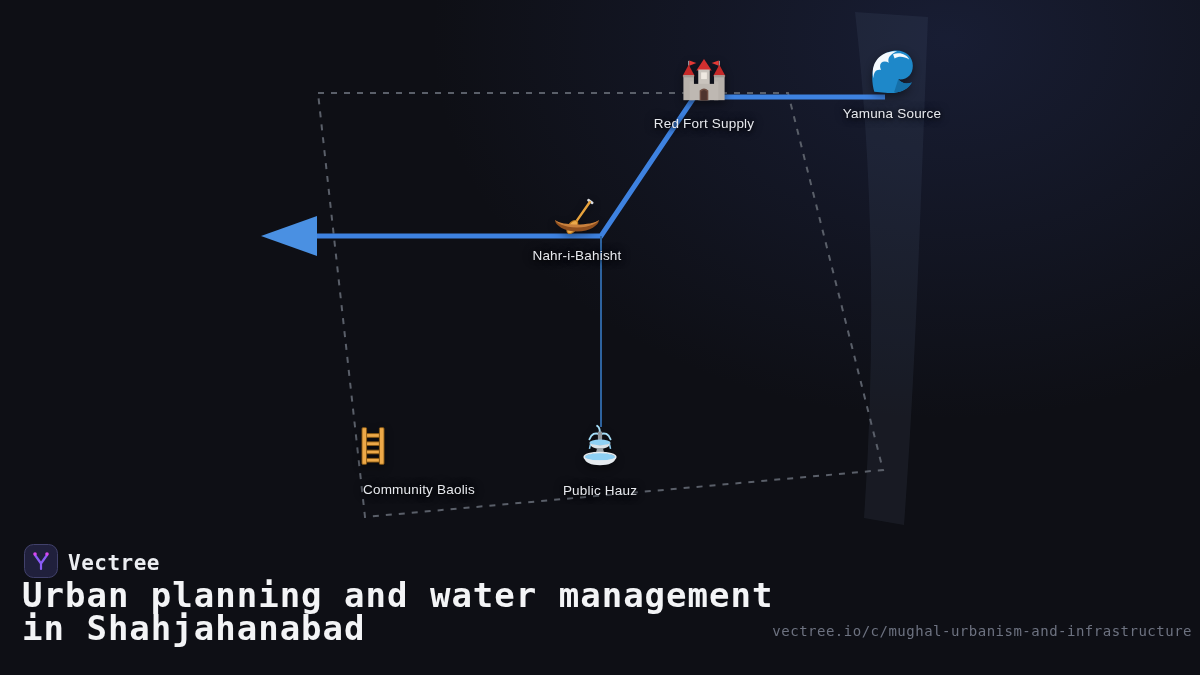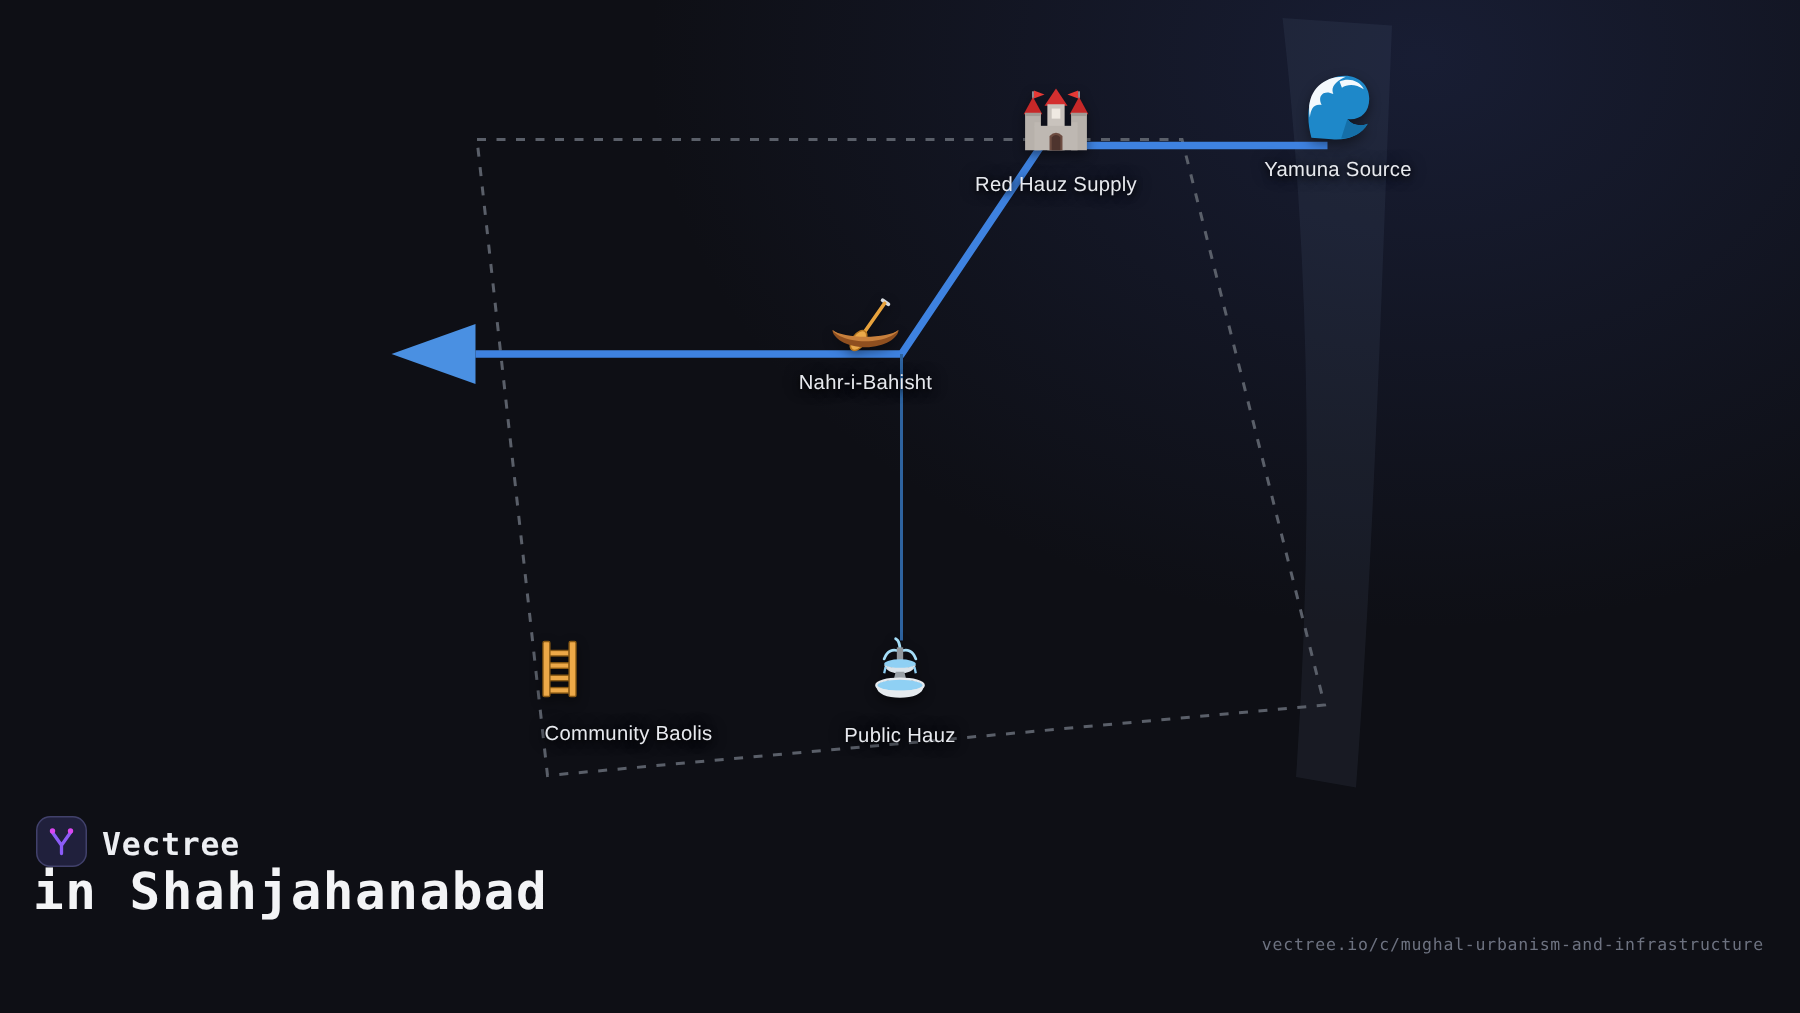--- a/index.html
+++ b/index.html
@@ -25,23 +25,23 @@
     position:absolute;left:68px;top:551px;
     font-family:"DejaVu Sans Mono","Liberation Mono",monospace;
     font-weight:bold;font-size:21px;color:#eceef2;letter-spacing:.5px;
   }
   .title{
     position:absolute;left:22px;top:579px;
     font-family:"DejaVu Sans Mono","Liberation Mono",monospace;
     font-weight:bold;font-size:34px;line-height:33px;color:#f3f4f6;letter-spacing:1px;
   }
   .url{
-    position:absolute;right:24px;top:623px;
+    position:absolute;right:8px;top:623px;
     font-family:"DejaVu Sans Mono","Liberation Mono",monospace;
-    font-size:11px;color:#6d7280;letter-spacing:.5px;
+    font-size:14px;color:#6d7280;letter-spacing:.5px;
   }
 </style>
 </head>
 <body>
 
 <div class="canvas">
 
   <svg class="layer" viewBox="0 0 1200 675">
     <path d="M855,12 L928,17 C921,190 916,365 904,525 L864,518 C876,345 873,170 855,12 Z" fill="rgba(150,180,220,0.07)"></path>
   </svg>
@@ -82,21 +82,21 @@
         <polygon points="16,13 24,1 32,13" fill="#d32f2f"></polygon>
         <rect x="18" y="12" width="12" height="32" fill="#c9c3bd"></rect>
         <rect x="21" y="15" width="6" height="7" fill="#efe9e2"></rect>
         <rect x="9" y="24.5" width="4" height="3.5" fill="#beb8b2"></rect>
         <rect x="35" y="24.5" width="4" height="3.5" fill="#beb8b2"></rect>
         <rect x="9" y="27" width="30" height="17" fill="#beb8b2"></rect>
         <path d="M19.5,44 L19.5,34 Q24,29.5 28.5,34 L28.5,44 Z" fill="#6d4c41"></path>
         <path d="M21,44 L21,35 Q24,31.8 27,35 L27,44 Z" fill="#4e342e"></path>
       </svg>
     </div>
-    <div class="node-label" style="left: 704px; top: 123px;">Red Hauz Supply</div>
+    <div class="node-label" style="left: 704px; top: 123px;">Red Fort Supply</div>
   </div>
 
   <div>
     <div class="node-icon" style="left: 577px; top: 219px; width: 48px; height: 48px;">
       <svg viewBox="0 0 48 48">
         <g transform="rotate(35 26 22)">
           <rect x="22.8" y="1.5" width="7.2" height="2.6" rx="1.3" fill="#d7dade"></rect>
           <rect x="25.1" y="2.5" width="2.4" height="28" rx="1" fill="#e8a33d"></rect>
           <ellipse cx="26.3" cy="34" rx="4.2" ry="7.5" fill="#eaa94a" stroke="#b5751f" stroke-width="1"></ellipse>
         </g>
@@ -151,18 +151,19 @@
     <div class="logo">
       <svg viewBox="0 0 34 34">
         <rect x="0.5" y="0.5" width="33" height="33" rx="9" fill="#20203c" stroke="#41416b"></rect>
         <path d="M11,11 L17,19.5 L23,11 M17,19.5 L17,25" fill="none" stroke="#8b5cf6" stroke-width="2.2" stroke-linecap="round" stroke-linejoin="round"></path>
         <circle cx="11" cy="10" r="1.8" fill="#d946ef"></circle>
         <circle cx="23" cy="10" r="1.8" fill="#d946ef"></circle>
       </svg>
     </div>
     <div class="brand">Vectree</div>
     <div class="title">
+      <div>Urban planning and water management</div>
       <div>in Shahjahanabad</div>
     </div>
     <div class="url">vectree.io/c/mughal-urbanism-and-infrastructure</div>
   </div>
 
 </div>
 
 </body></html>

